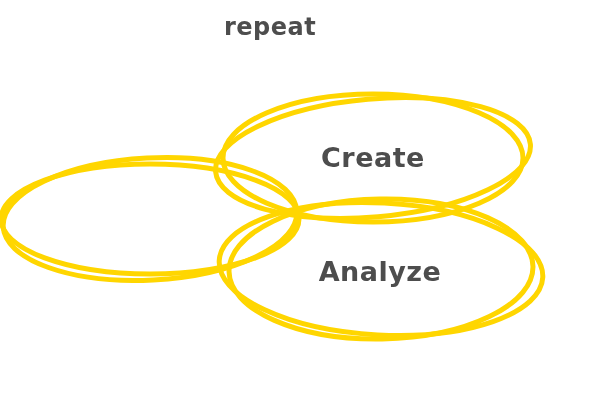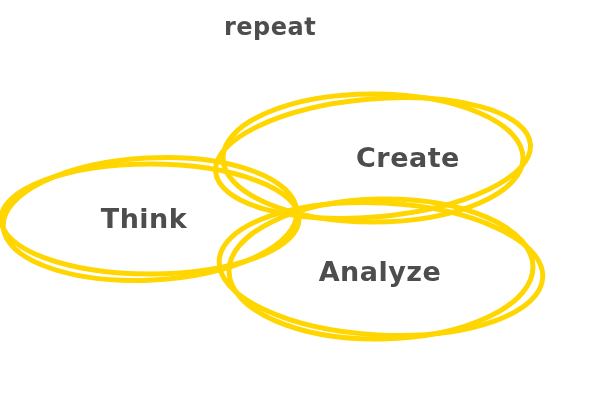--- a/index.html
+++ b/index.html
@@ -55,19 +55,18 @@
       <ellipse cx="150" cy="219" rx="147" ry="61" transform="rotate(-3 150 219)" fill="none" stroke="#FFD600" stroke-width="5"></ellipse>
       <ellipse cx="150" cy="219" rx="149" ry="55" transform="rotate(0 150 219)" fill="none" stroke="#FFD600" stroke-width="5"></ellipse>
       <ellipse cx="373" cy="158" rx="158" ry="59" transform="rotate(-5 373 158)" fill="none" stroke="#FFD600" stroke-width="5"></ellipse>
       <ellipse cx="373" cy="158" rx="150" ry="64" transform="rotate(0 373 158)" fill="none" stroke="#FFD600" stroke-width="5"></ellipse>
       <ellipse cx="381" cy="269" rx="162" ry="66" transform="rotate(3 381 269)" fill="none" stroke="#FFD600" stroke-width="5"></ellipse>
       <ellipse cx="381" cy="269" rx="152" ry="70" transform="rotate(-1 381 269)" fill="none" stroke="#FFD600" stroke-width="5"></ellipse>
     </svg>
 
   <div class="title-label">repeat</div>
 
-  <div class="sketch-label" style="left: 144px; top: 218px;">Think</div>
 
-  <div class="sketch-label" style="left: 373px; top: 157px; margin-left: 35px;">Create</div>
+  <div class="sketch-label" style="left: 373px; top: 157px;">Create</div>
 
   <div class="sketch-label" style="left: 380px; top: 271px;">Analyze</div>
 
 </div>
 
 </body></html>

